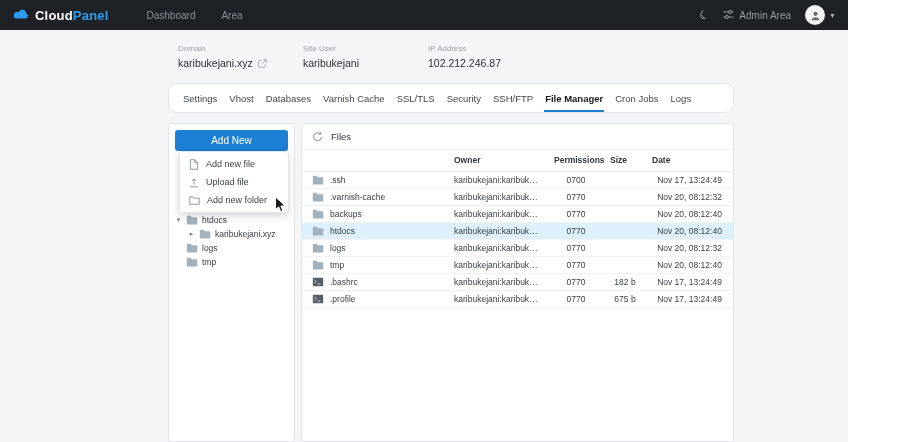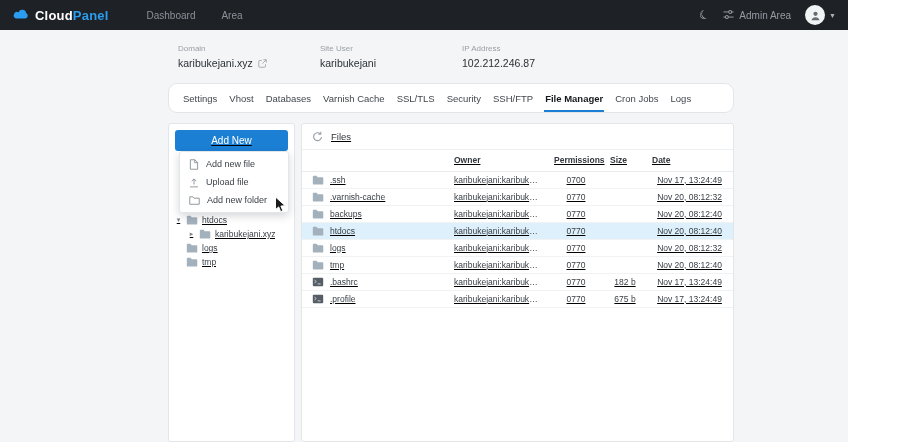--- a/index.html
+++ b/index.html
@@ -15,32 +15,32 @@
   .nav-item{font-size:10px;color:#8b9198;cursor:pointer;}
   .topbar-right{margin-left:auto;display:flex;align-items:center;gap:14px;}
   .moon{color:#c2c8ce;font-size:12px;line-height:1;cursor:pointer;display:inline-block;transform:rotate(-18deg);}
   .admin-area{display:flex;align-items:center;gap:5px;font-size:10px;color:#969ca3;cursor:pointer;}
   .user-menu{display:flex;align-items:center;gap:4px;cursor:pointer;}
   .avatar{width:20px;height:20px;border-radius:50%;background:#f2f3f4;display:flex;align-items:center;justify-content:center;}
   .caret{color:#aab0b6;font-size:7px;}
 
   
   .container{position:absolute;left:168px;top:30px;width:566px;}
-  .site-info{display:flex;padding:14px 0 0 10px;gap:17px;}
+  .site-info{display:flex;padding:14px 0 0 10px;}
   .info-block{width:125px;}
   .info-label{font-size:8px;color:#9aa0a6;margin-bottom:4px;}
   .info-value{font-size:10.5px;color:#2b3136;display:flex;align-items:center;gap:5px;white-space:nowrap;}
   .ext-link{cursor:pointer;display:inline-flex;}
 
   .tabs-bar{margin-top:14px;height:30px;background:#fff;border:1px solid #e3e6e9;border-radius:9px;display:flex;align-items:stretch;padding:0 8px;}
   .tab{position:relative;font-size:9.5px;color:#41474d;line-height:29px;padding:0 6px;cursor:pointer;white-space:nowrap;}
   .tab.active{color:#15181b;font-weight:bold;}
   .tab.active::after{content:"";position:absolute;left:5px;right:5px;bottom:0;height:2px;background:var(--accent,#1b7fd4);}
 
-  .main-row{display:flex;gap:6px;margin-top:10px;height:319px;text-decoration:underline;}
+  .main-row{display:flex;gap:6px;margin-top:10px;height:319px;}
 
   
   .sidebar-panel{position:relative;width:127px;background:#fff;border:1px solid #e3e6e9;border-radius:3px;padding:6px;}
   .add-new-btn{display:block;width:100%;height:21px;background:var(--accent,#1b7fd4);color:#fff;border:none;border-radius:3px;font-size:10px;font-family:inherit;cursor:pointer;}
   .dropdown{position:absolute;top:27px;left:10px;right:5px;background:#fff;border:1px solid #e4e7ea;border-radius:3px;box-shadow:0 3px 9px rgba(25,35,45,.18);padding:3px 0;z-index:5;}
   .dropdown-item{display:flex;align-items:center;gap:7px;height:18px;padding:0 9px;font-size:9px;color:#3c4248;cursor:pointer;}
   .mi-icon{display:inline-flex;flex:none;}
   .tree{margin-top:62px;}
   .tree-row{display:flex;align-items:center;gap:4px;height:14px;font-size:8.5px;color:#3b4147;cursor:pointer;}
   .tree-row.depth-1{padding-left:13px;}

